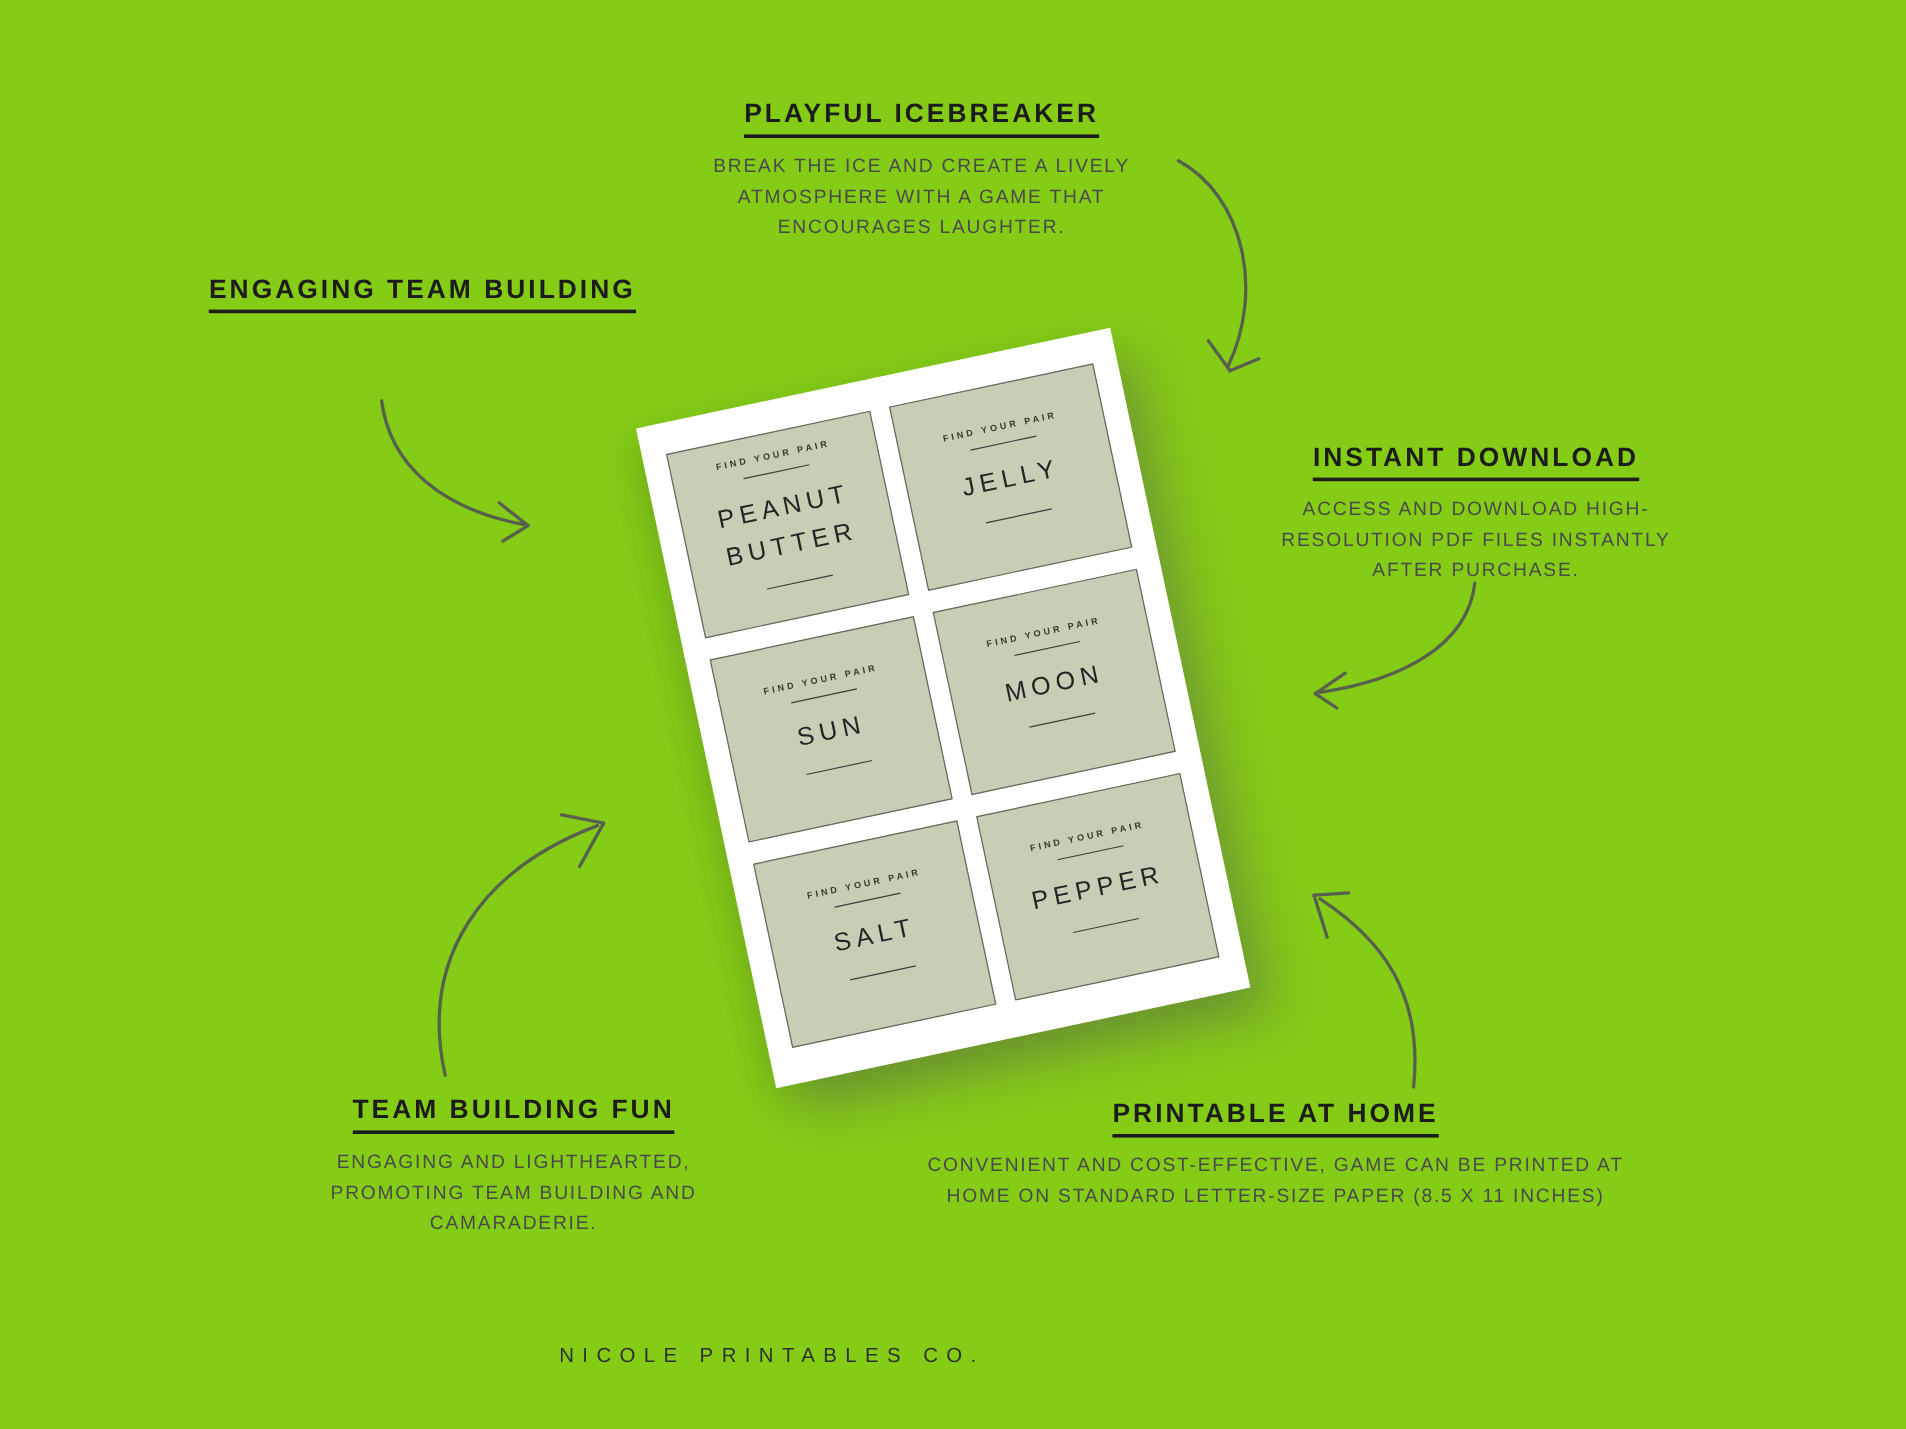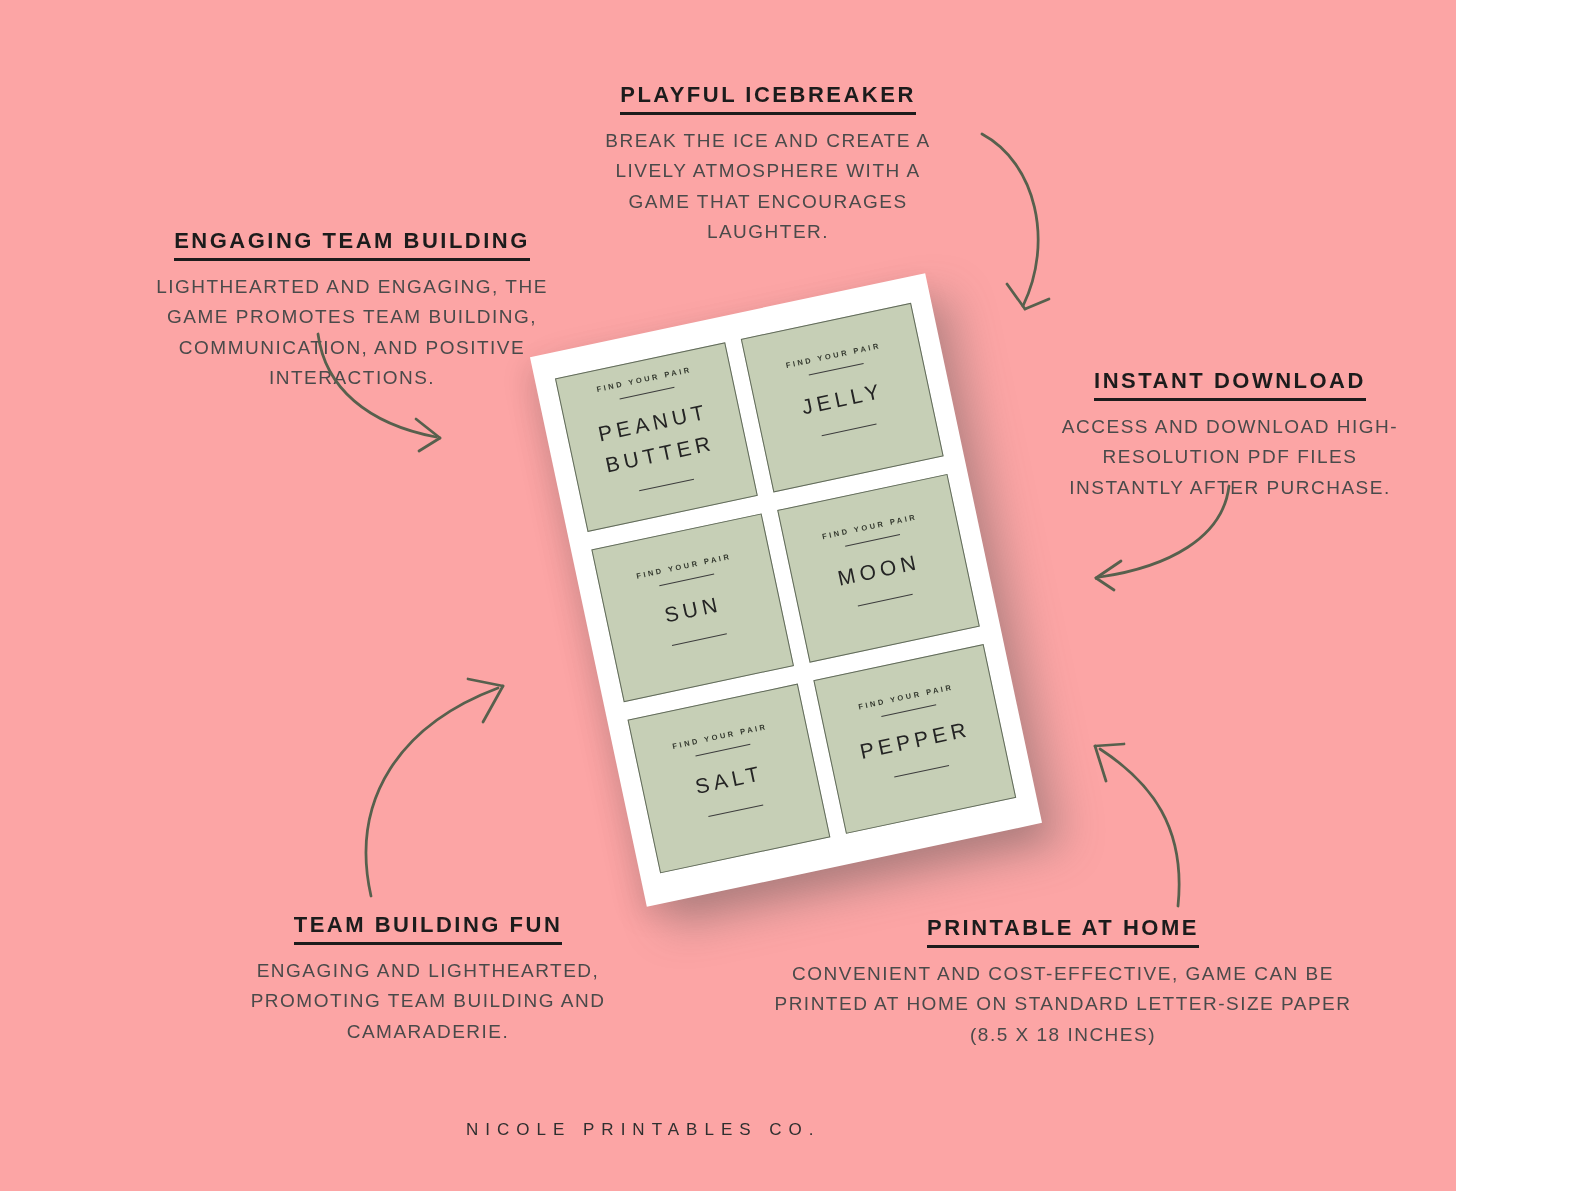--- a/index.html
+++ b/index.html
@@ -1,39 +1,39 @@
 <!DOCTYPE html>
 <html><head>
 <meta charset="utf-8">
 <style>
   html, body { margin: 0; padding: 0; background: #ffffff; }
   .canvas {
     position: relative;
-    width: 1456px;
+    width: 1588px;
     height: 1191px;
-    background: #fca5a5;
+    background: #84cc16;
     overflow: hidden;
     font-family: "Liberation Sans", sans-serif;
   }
 
   
   .feature { position: absolute; text-align: center; }
   .feature-title {
     display: inline-block;
     font-size: 22px;
     font-weight: bold;
     letter-spacing: 2.5px;
     color: #1c1c1c;
     border-bottom: 3px solid #1c1c1c;
     padding-bottom: 4px;
     margin-bottom: 11px;
     white-space: nowrap;
   }
   .feature-body {
-    font-size: 19px;
+    font-size: 16px;
     letter-spacing: 1.5px;
     line-height: 1.6;
     color: #4a4a4a;
     margin: 0 auto;
   }
   #f-playful   { left: 543px; top: 82px;  width: 450px; }
   #f-playful   .feature-body { max-width: 370px; }
   #f-engaging  { left: 102px; top: 228px; width: 500px; text-align: center; }
   #f-engaging  .feature-body { max-width: 440px; }
   #f-instant   { left: 1010px; top: 368px; width: 440px; }
@@ -124,36 +124,35 @@
 
 <div class="canvas">
 
   <div class="feature" id="f-playful">
     <div class="feature-title">PLAYFUL ICEBREAKER</div>
     <div class="feature-body">BREAK THE ICE AND CREATE A LIVELY ATMOSPHERE WITH A GAME THAT ENCOURAGES LAUGHTER.</div>
   </div>
 
   <div class="feature" id="f-engaging">
     <div class="feature-title">ENGAGING TEAM BUILDING</div>
-    <div class="feature-body">LIGHTHEARTED AND ENGAGING, THE GAME PROMOTES TEAM BUILDING, COMMUNICATION, AND POSITIVE INTERACTIONS.</div>
   </div>
 
   <div class="feature" id="f-teamfun">
     <div class="feature-title">TEAM BUILDING FUN</div>
     <div class="feature-body">ENGAGING AND LIGHTHEARTED, PROMOTING TEAM BUILDING AND CAMARADERIE.</div>
   </div>
 
   <div class="feature" id="f-instant">
     <div class="feature-title">INSTANT DOWNLOAD</div>
     <div class="feature-body">ACCESS AND DOWNLOAD HIGH-RESOLUTION PDF FILES INSTANTLY AFTER PURCHASE.</div>
   </div>
 
   <div class="feature" id="f-printable">
     <div class="feature-title">PRINTABLE AT HOME</div>
-    <div class="feature-body">CONVENIENT AND COST-EFFECTIVE, GAME CAN BE PRINTED AT HOME ON STANDARD LETTER-SIZE PAPER (8.5 X 18 INCHES)</div>
+    <div class="feature-body">CONVENIENT AND COST-EFFECTIVE, GAME CAN BE PRINTED AT HOME ON STANDARD LETTER-SIZE PAPER (8.5 X 11 INCHES)</div>
   </div>
 
   <svg class="arrows" width="1588" height="1191" viewBox="0 0 1588 1191">
     <g>
       <path d="M 982 134 C 1036 163, 1054 242, 1023 306"></path>
       <path d="M 1025 309 L 1007 284"></path>
       <path d="M 1025 309 L 1049 299"></path>
     </g>
     <g>
       <path d="M 318 334 C 325 388, 368 424, 436 437"></path>

